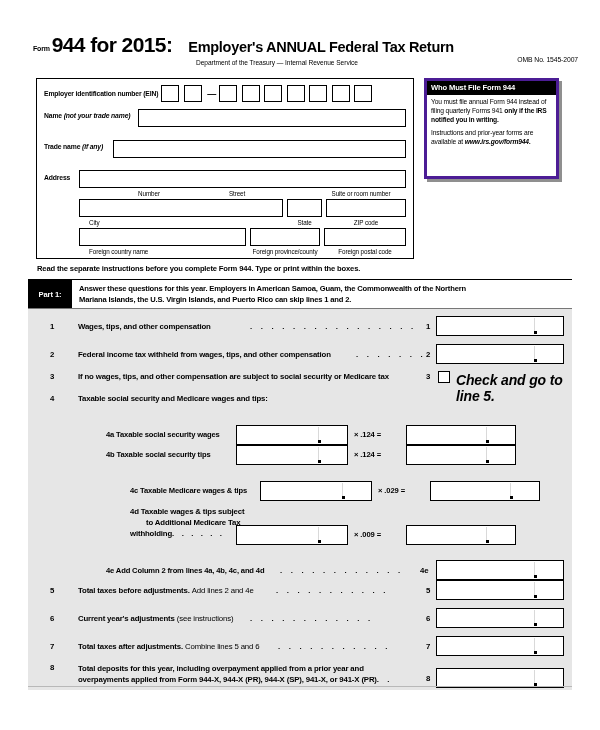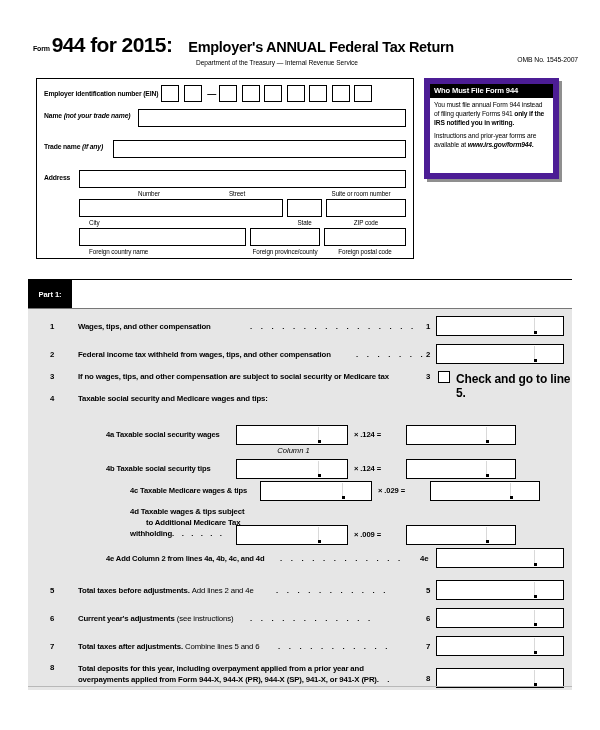--- a/index.html
+++ b/index.html
@@ -145,21 +145,21 @@
     top: 3px;
     width: 135px;
     height: 101px;
     background: #8f8f8f;
   }
   .who-box {
     position: absolute;
     left: 0; top: 0;
     width: 135px;
     height: 101px;
-    border: 6px solid #4c1d95;
+    border: 3px solid #4c1d95;
     background: #fff;
     box-sizing: border-box;
   }
   .who-head {
     background: #000;
     color: #fff;
     font-size: 7.6px;
     font-weight: bold;
     padding: 2px 4px 2.5px 4px;
     letter-spacing: -0.15px;
@@ -293,23 +293,24 @@
   .chk {
     position: absolute;
     width: 12px;
     height: 12px;
     border: 1.3px solid #000;
     background: #fff;
     box-sizing: border-box;
   }
   .chk-txt {
     position: absolute;
-    font-size: 12px;
-    font-weight: bold;
-    letter-spacing: -0.15px;
+    font-size: 14px;
+    font-weight: bold;
+    letter-spacing: -0.15px;
+    font-style: italic;
   }
 
   .col-cap {
     position: absolute;
     font-size: 7.6px;
     font-style: italic;
     text-align: center;
     margin-top: 36px;
   }
   .sub-lbl {
@@ -409,25 +410,26 @@
     <div class="who-shadow"></div>
     <div class="who-box">
       <div class="who-head">Who Must File Form 944</div>
       <div class="who-body">
         <p><span>You must file annual Form 944 instead of filing quarterly Forms 941 </span><b>only if the IRS notified you in writing.</b></p>
         <p><span>Instructions and prior-year forms are available at </span><i>www.irs.gov/form944.</i></p>
       </div>
     </div>
   </div>
 
+  <div class="read-line">Read the separate instructions before you complete Form 944. Type or print within the boxes.</div>
 
   <div class="part1">
     <div class="part1-tag">Part 1:</div>
     <div class="part1-text">
-      <br>
+      <span>Answer these questions for this year. Employers in American Samoa, Guam, the Commonwealth of the Northern</span><br><span>Mariana Islands, the U.S. Virgin Islands, and Puerto Rico can skip lines 1 and 2.</span>
     </div>
   </div>
 
   <div class="body-gray">
 
     <div class="line" style="top:4px;">
       <span class="ln-num">1</span>
       <span class="ln-txt">Wages, tips, and other compensation</span>
       <span class="leader" style="left:222px;">. . . . . . . . . . . . . . . .</span>
       <span class="ln-num-r" style="left:398px;">1</span>
@@ -470,21 +472,21 @@
         <span class="sep"></span>
         <span class="dec"></span>
       </span>
       <span class="mult" style="left:326px; top:8px;">×  .124  =</span>
       <span class="amt-box" style="left:378px; top:3px; width:110px;">
         <span class="sep"></span>
         <span class="dec"></span>
       </span>
     </div>
 
-    <div class="line" style="top:147px; height:26px;">
+    <div class="line" style="top:133px; height:26px;">
       <span class="sub-lbl" style="left:78px; top:8px;">4b  Taxable social security tips</span>
       <span class="amt-box" style="left:208px; top:3px; width:112px;">
         <span class="sep"></span>
         <span class="dec"></span>
       </span>
       <span class="mult" style="left:326px; top:8px;">×  .124  =</span>
       <span class="amt-box" style="left:378px; top:3px; width:110px;">
         <span class="sep"></span>
         <span class="dec"></span>
       </span>
@@ -513,21 +515,21 @@
         <span class="sep"></span>
         <span class="dec"></span>
       </span>
       <span class="mult" style="left:326px; top:24px;">×  .009  =</span>
       <span class="amt-box" style="left:378px; top:19px; width:110px;">
         <span class="sep"></span>
         <span class="dec"></span>
       </span>
     </div>
 
-    <div class="line" style="top:236px;">
+    <div class="line" style="top:248px;">
       <span class="sub-lbl" style="left:78px; top:9px;">4e  Add Column 2 from lines 4a, 4b, 4c, and 4d</span>
       <span class="leader" style="left:252px;">. . . . . . . . . . . .</span>
       <span class="ln-num-r" style="left:392px;">4e</span>
       <span class="amt-box" style="left:408px; top:3px; width:128px;">
         <span class="sep"></span>
         <span class="dec"></span>
       </span>
     </div>
 
     <div class="line" style="top:268px;">

